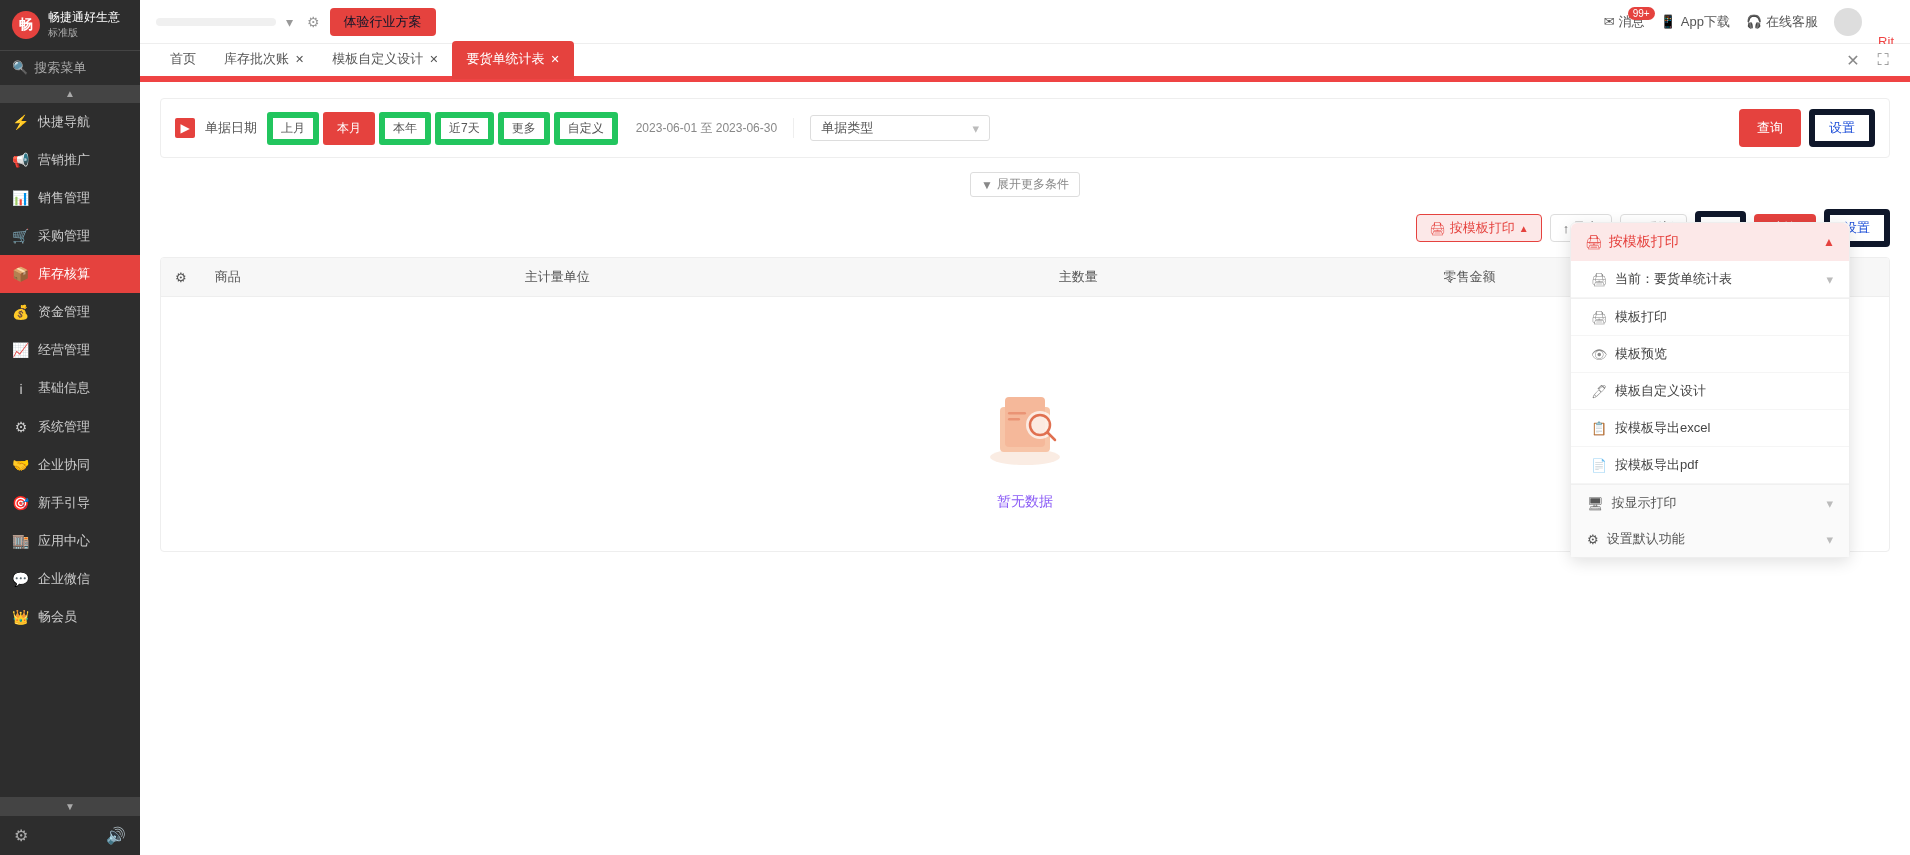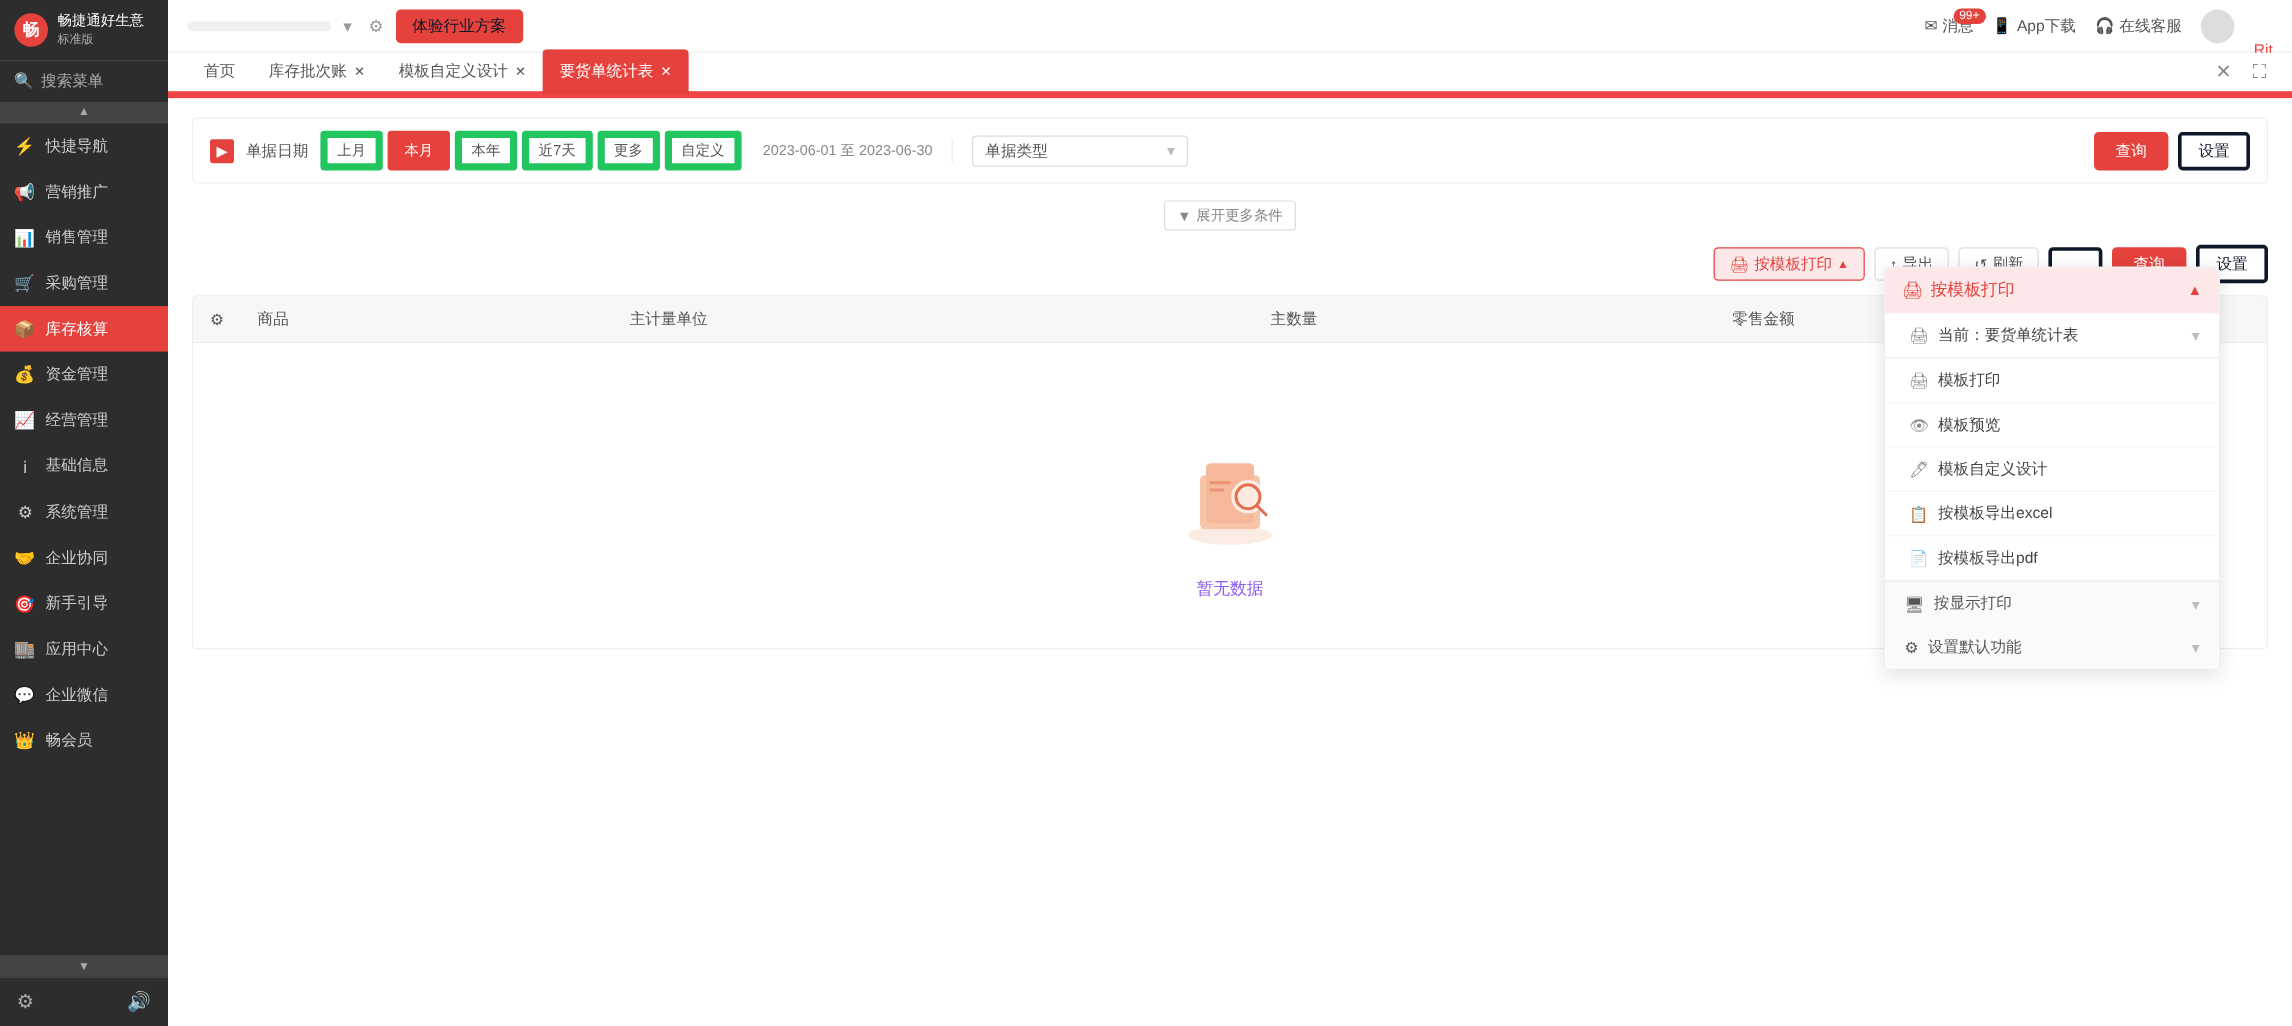--- a/index.html
+++ b/index.html
@@ -245,22 +245,22 @@
       background: #e5423e;
       color: #fff;
       border: none;
       border-radius: 4px;
       padding: 5px 18px;
       font-size: 13px;
       cursor: pointer;
     }
     .settings-btn {
       background: #fff;
-      color: #0f172a;
-      border: 3px solid #0f172a;
+      color: #1d4ed8;
+      border: 6px solid #0f172a;
       border-radius: 4px;
       padding: 4px 14px;
       font-size: 13px;
       cursor: pointer;
     }
     .action-bar {
       display: flex;
       justify-content: flex-end;
       gap: 8px;
       margin-bottom: 10px;

